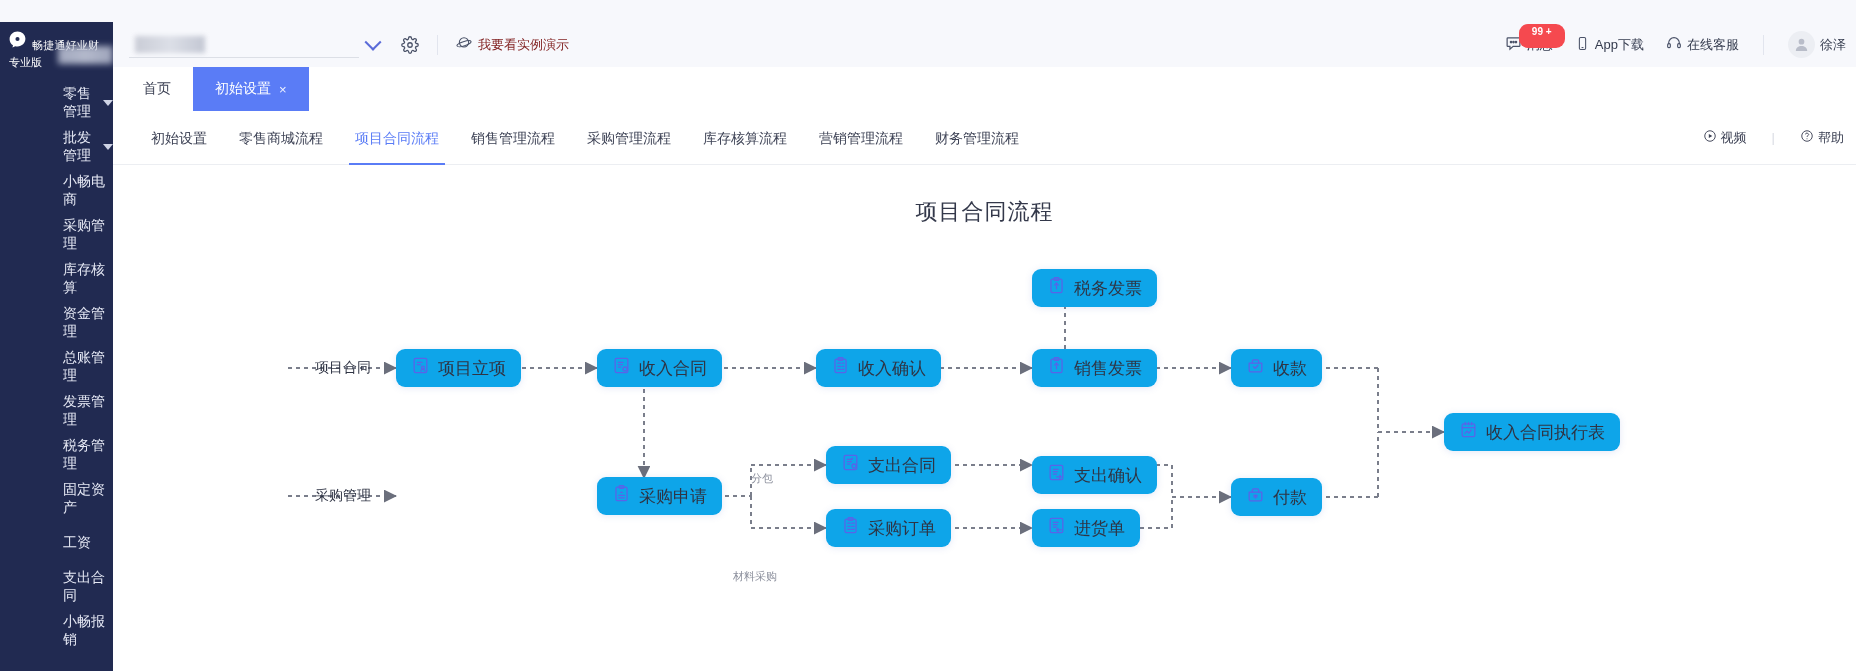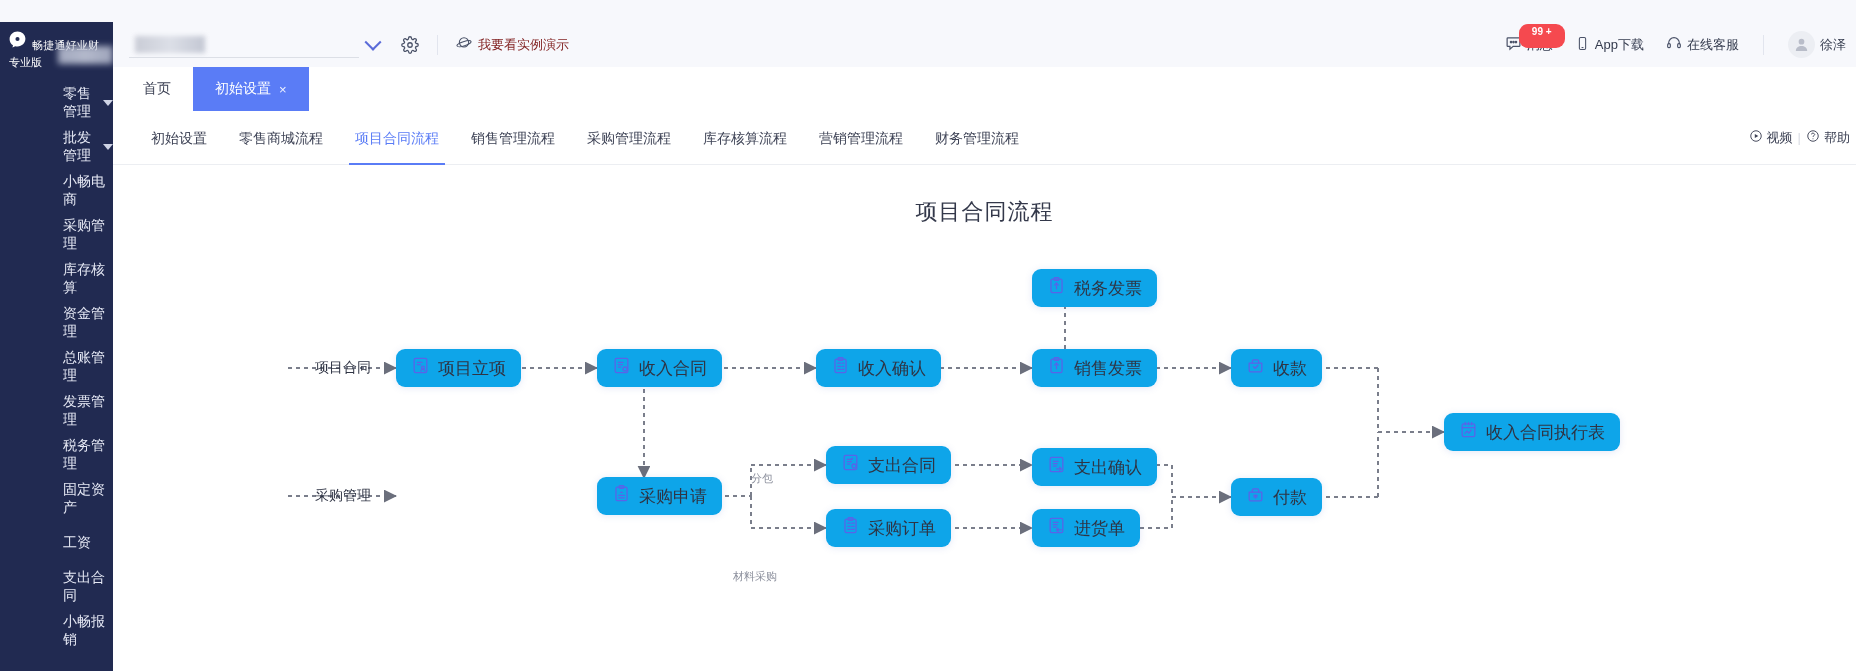--- a/index.html
+++ b/index.html
@@ -113,22 +113,22 @@
   .stab {
     position: relative; height: 54px; line-height: 54px; padding: 0 16px;
     font-size: 14px; color: #3d4255; cursor: pointer; white-space: nowrap;
   }
   .stab.active { color: #5a7cf6; }
   .stab.active::after {
     content: ""; position: absolute; left: 10px; right: 10px; bottom: 0;
     height: 2px; background: #5a7cf6;
   }
   .subtab-right {
-    margin-left: auto; display: flex; align-items: center; gap: 5px;
-    padding-right: 6px; font-size: 13px; color: #3d4255;
+    margin-left: auto; display: flex; align-items: center; gap: 25px;
+    padding-right: 12px; font-size: 13px; color: #3d4255;
   }
   .sr-item { display: flex; align-items: center; gap: 4px; cursor: pointer; }
   .sr-div { color: #d8dbe3; }
 
   .flow-title {
     text-align: center; font-size: 22px; color: #33384a; margin-top: 32px;
     letter-spacing: 1px;
   }
 
   
@@ -467,21 +467,21 @@
             <span><svg width="19" height="19" viewBox="0 0 24 24" fill="none" stroke="#5a63e8" stroke-width="1.6" stroke-linecap="round" stroke-linejoin="round">
                 <rect x="5" y="4" width="14" height="17" rx="2"></rect>
                 <rect x="9" y="2" width="6" height="3.4" rx="1"></rect>
                 <line x1="8.5" y1="9" x2="11.5" y2="9"></line>
                 <line x1="8.5" y1="13" x2="11.5" y2="13"></line>
                 <line x1="8.5" y1="17" x2="11.5" y2="17"></line>
                 <path d="M13.5 9h3M13.5 13h3M13.5 17h3"></path>
               </svg></span>
             <span>采购订单</span>
           </div>
-          <div class="node" style="left: 919px; top: 221px;">
+          <div class="node" style="left: 919px; top: 229px;">
             <span><svg width="19" height="19" viewBox="0 0 24 24" fill="none" stroke="#5a63e8" stroke-width="1.6" stroke-linecap="round" stroke-linejoin="round">
                 <rect x="4" y="3" width="16" height="18" rx="2"></rect>
                 <line x1="8" y1="8" x2="14" y2="8"></line>
                 <line x1="8" y1="11" x2="13" y2="11"></line>
                 <line x1="8" y1="14" x2="12" y2="14"></line>
                 <path d="M12 17.5h6M16 15.5l2 2-2 2"></path>
               </svg></span>
             <span>支出确认</span>
           </div>
           <div class="node" style="left: 919px; top: 282px;">

